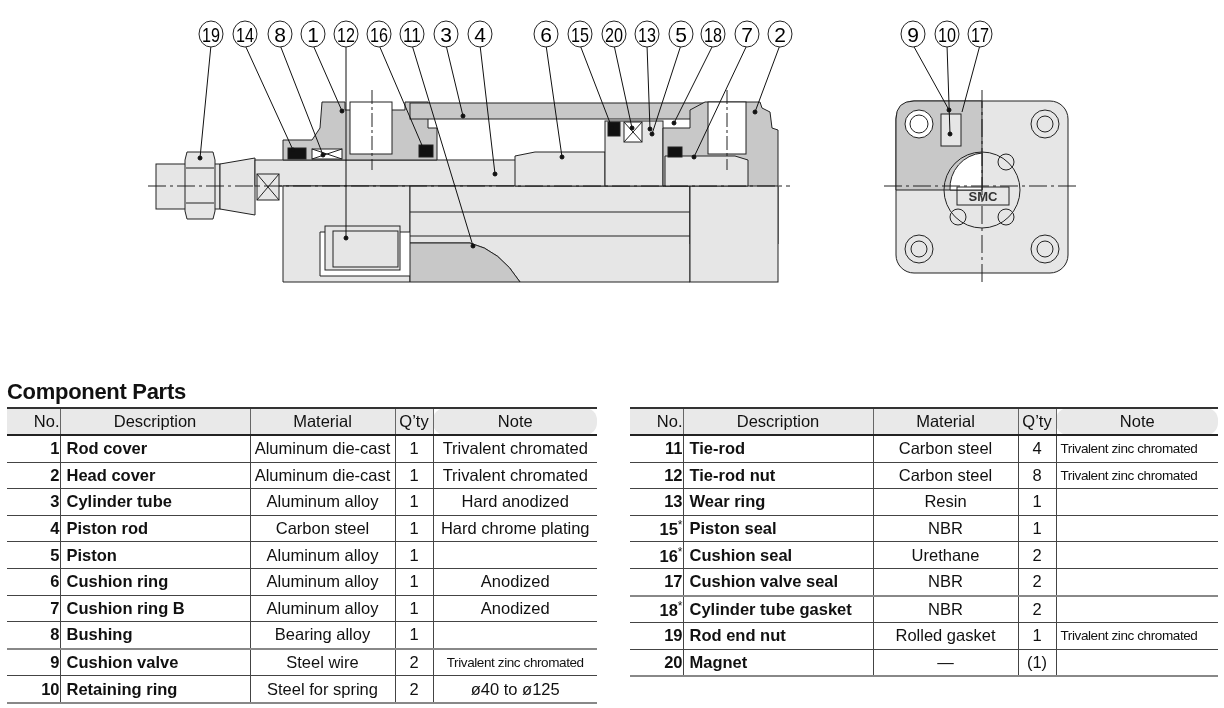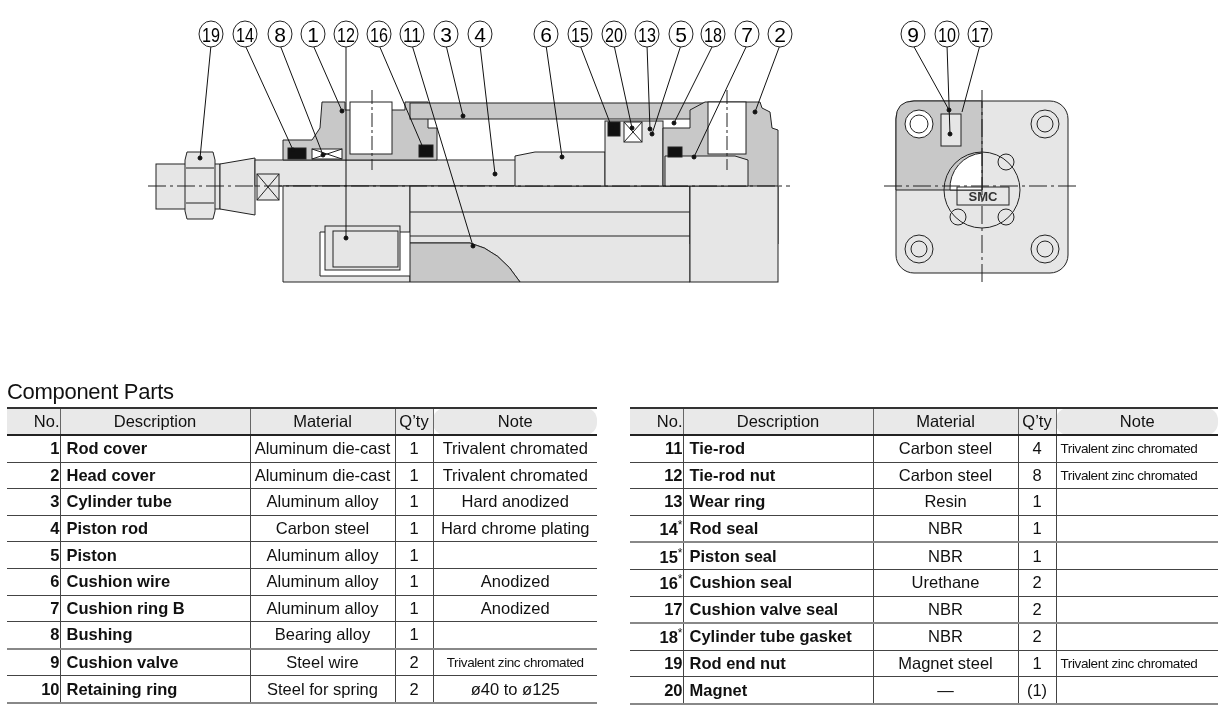--- a/index.html
+++ b/index.html
@@ -1,20 +1,20 @@
 <!DOCTYPE html>
 <html><head>
 <meta charset="utf-8">
 <style>
   html, body { margin:0; padding:0; background:#ffffff; }
   body { width:1224px; height:708px; position:relative; overflow:hidden; font-family:"Liberation Sans", sans-serif; color:#111; }
   .diagram { position:absolute; left:0; top:0; width:1224px; height:290px; }
   .diagram svg { position:absolute; left:0; top:0; }
   .callout text { font-family:"Liberation Sans", sans-serif; font-size:21px; }
-  .section-title { position:absolute; left:7px; top:379px; font-size:22px; font-weight:normal; letter-spacing:-0.3px; }
+  .section-title { position:absolute; left:7px; top:379px; font-size:22px; font-weight:bold; letter-spacing:-0.3px; }
   table.parts { position:absolute; border-collapse:collapse; font-size:16.5px; table-layout:fixed; }
   table.parts th { background:#e9e9e9; font-weight:normal; height:25px; border-left:1px solid #666; border-right:1px solid #666; padding:0; text-align:center; border-bottom:2px solid #222; }
   table.parts thead tr { border-top:2px solid #333; }
   table.parts td { height:25.6px; padding:0; border-left:1px solid #444; border-right:1px solid #444; border-bottom:1px solid #444; text-align:center; white-space:nowrap; overflow:hidden; }
   table.parts tr.sep td { border-bottom:2px solid #888; }
   table.parts tr:last-child td { border-bottom:2px solid #888; }
   table.parts th:first-child, table.parts td:first-child { border-left:none;text-align:right; }
   table.parts th:last-child, table.parts td:last-child { border-right:none;border-radius:12px; }
   td.no { font-weight:bold; text-align:center; }
   td.desc { font-weight:bold; text-align:left !important; padding-left:6px !important;margin-left:26px; }
@@ -247,21 +247,21 @@
       </tr>
       <tr>
         <td class="no"><span>5</span></td>
         <td class="desc">Piston</td>
         <td class="mat">Aluminum alloy</td>
         <td class="qty">1</td>
         <td class="note"></td>
       </tr>
       <tr>
         <td class="no"><span>6</span></td>
-        <td class="desc">Cushion wire</td>
+        <td class="desc">Cushion ring</td>
         <td class="mat">Aluminum alloy</td>
         <td class="qty">1</td>
         <td class="note">Anodized</td>
       </tr>
       <tr>
         <td class="no"><span>7</span></td>
         <td class="desc">Cushion ring B</td>
         <td class="mat">Aluminum alloy</td>
         <td class="qty">1</td>
         <td class="note">Anodized</td>
@@ -322,27 +322,20 @@
         <td class="qty">8</td>
         <td class="note small left">Trivalent zinc chromated</td>
       </tr>
       <tr>
         <td class="no"><span>13</span></td>
         <td class="desc">Wear ring</td>
         <td class="mat">Resin</td>
         <td class="qty">1</td>
         <td class="note"></td>
       </tr>
-      <tr class="sep">
-        <td class="no"><span>14</span><sup>*</sup></td>
-        <td class="desc">Rod seal</td>
-        <td class="mat">NBR</td>
-        <td class="qty">1</td>
-        <td class="note"></td>
-      </tr>
       <tr>
         <td class="no"><span>15</span><sup>*</sup></td>
         <td class="desc">Piston seal</td>
         <td class="mat">NBR</td>
         <td class="qty">1</td>
         <td class="note"></td>
       </tr>
       <tr>
         <td class="no"><span>16</span><sup>*</sup></td>
         <td class="desc">Cushion seal</td>
@@ -360,21 +353,21 @@
       <tr>
         <td class="no"><span>18</span><sup>*</sup></td>
         <td class="desc">Cylinder tube gasket</td>
         <td class="mat">NBR</td>
         <td class="qty">2</td>
         <td class="note"></td>
       </tr>
       <tr>
         <td class="no"><span>19</span></td>
         <td class="desc">Rod end nut</td>
-        <td class="mat">Magnet steel</td>
+        <td class="mat">Rolled gasket</td>
         <td class="qty">1</td>
         <td class="note small left">Trivalent zinc chromated</td>
       </tr>
       <tr>
         <td class="no"><span>20</span></td>
         <td class="desc">Magnet</td>
         <td class="mat">—</td>
         <td class="qty">(1)</td>
         <td class="note"></td>
       </tr>

